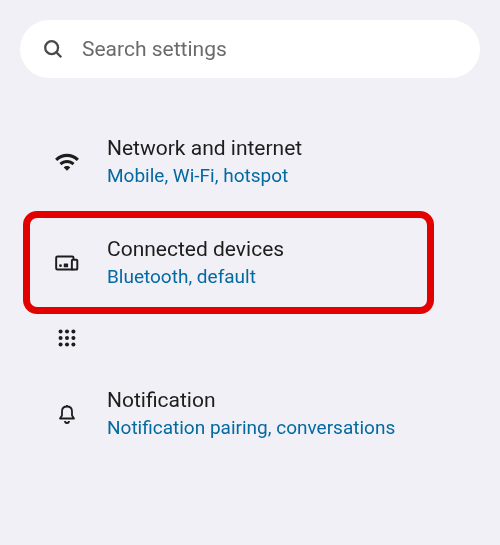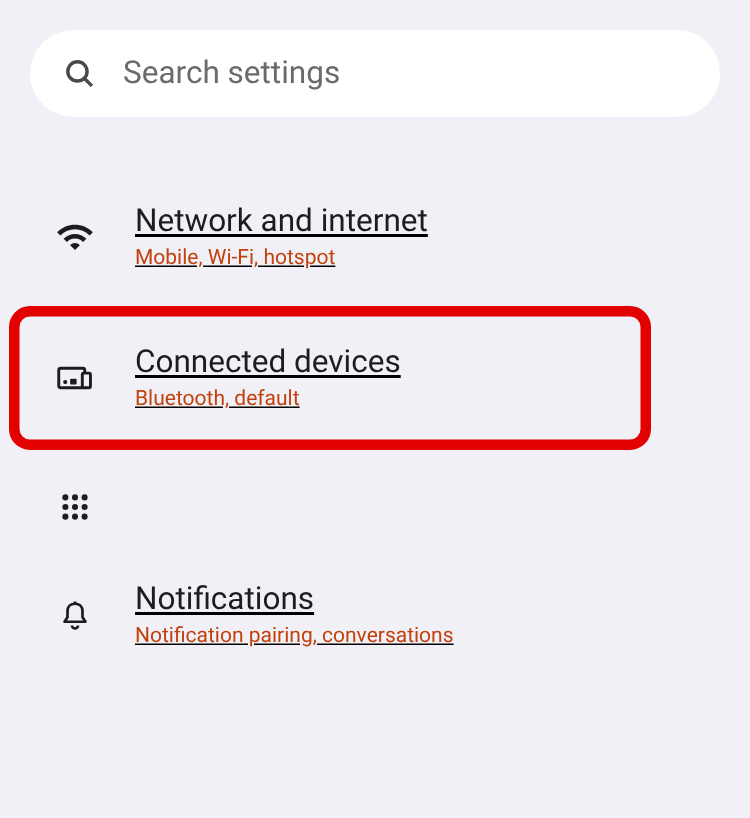--- a/index.html
+++ b/index.html
@@ -28,22 +28,21 @@
       align-items: center;
       margin-right: 18px;
       color: #4a4a4a;
     }
     .search-placeholder {
       font-size: 21px;
       color: #6b6b6b;
       font-weight: 400;
     }
     .settings-list {
-      padding: 30px 0 0 0;
-      text-decoration: underline;
+      padding: 30px 0 0 17px;
     }
     .settings-item {
       display: flex;
       align-items: center;
       padding: 18px 20px 18px 36px;
       position: relative;
     }
     .item-icon {
       width: 28px;
       height: 28px;
@@ -58,37 +57,36 @@
       display: flex;
       flex-direction: column;
     }
     .item-title {
       font-size: 21px;
       color: #1d1d1d;
       font-weight: 400;
       margin-bottom: 4px;
     }
     .item-subtitle {
-      font-size: 14px;
-      color: #c2410c;
+      font-size: 19px;
+      color: #0369a1;
       font-weight: 400;
     }
     .highlight-box {
       position: absolute;
       border: 7px solid #e30000;
       border-radius: 14px;
       left: 6px;
       right: 66px;
       top: -8px;
       bottom: -8px;
       pointer-events: none;
     }
     .highlighted {
       margin-top: 14px;
-      margin-bottom: 14px;
     }
   </style>
 </head>
 <body>
 
 <div class="search-bar">
   <span class="search-icon">
     <svg width="22" height="22" viewBox="0 0 24 24" fill="none" stroke="currentColor" stroke-width="2.5">
       <circle cx="10.5" cy="10.5" r="7"></circle>
       <line x1="16" y1="16" x2="21" y2="21"></line>
@@ -146,18 +144,18 @@
   </div>
 
   <div class="settings-item">
     <span class="item-icon">
       <svg width="24" height="24" viewBox="0 0 24 24" fill="none" stroke="currentColor" stroke-width="1.8">
         <path d="M12 3v1.5M12 4.5c-3 0-5 2-5 5v4l-2 3h14l-2-3v-4c0-3-2-5-5-5z" stroke-linejoin="round"></path>
         <path d="M10 19a2 2 0 0 0 4 0"></path>
       </svg>
     </span>
     <div class="item-text">
-      <span class="item-title">Notifications</span>
+      <span class="item-title">Notification</span>
       <span class="item-subtitle">Notification pairing, conversations</span>
     </div>
   </div>
 
 </div>
 
 </body></html>

